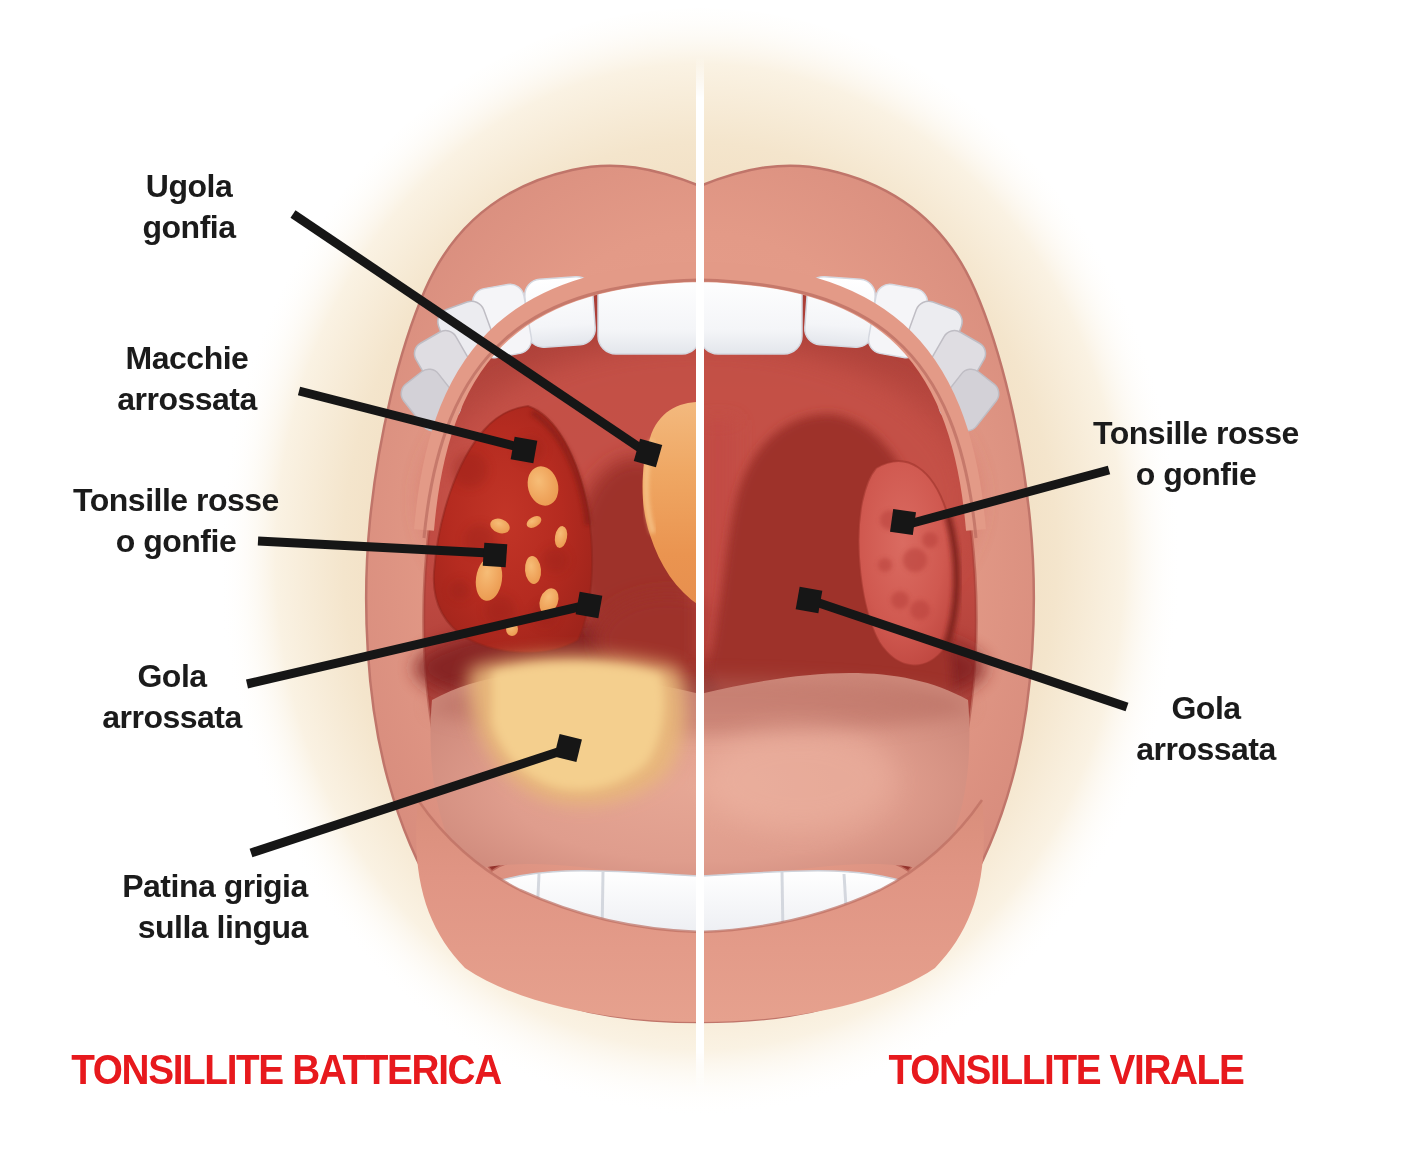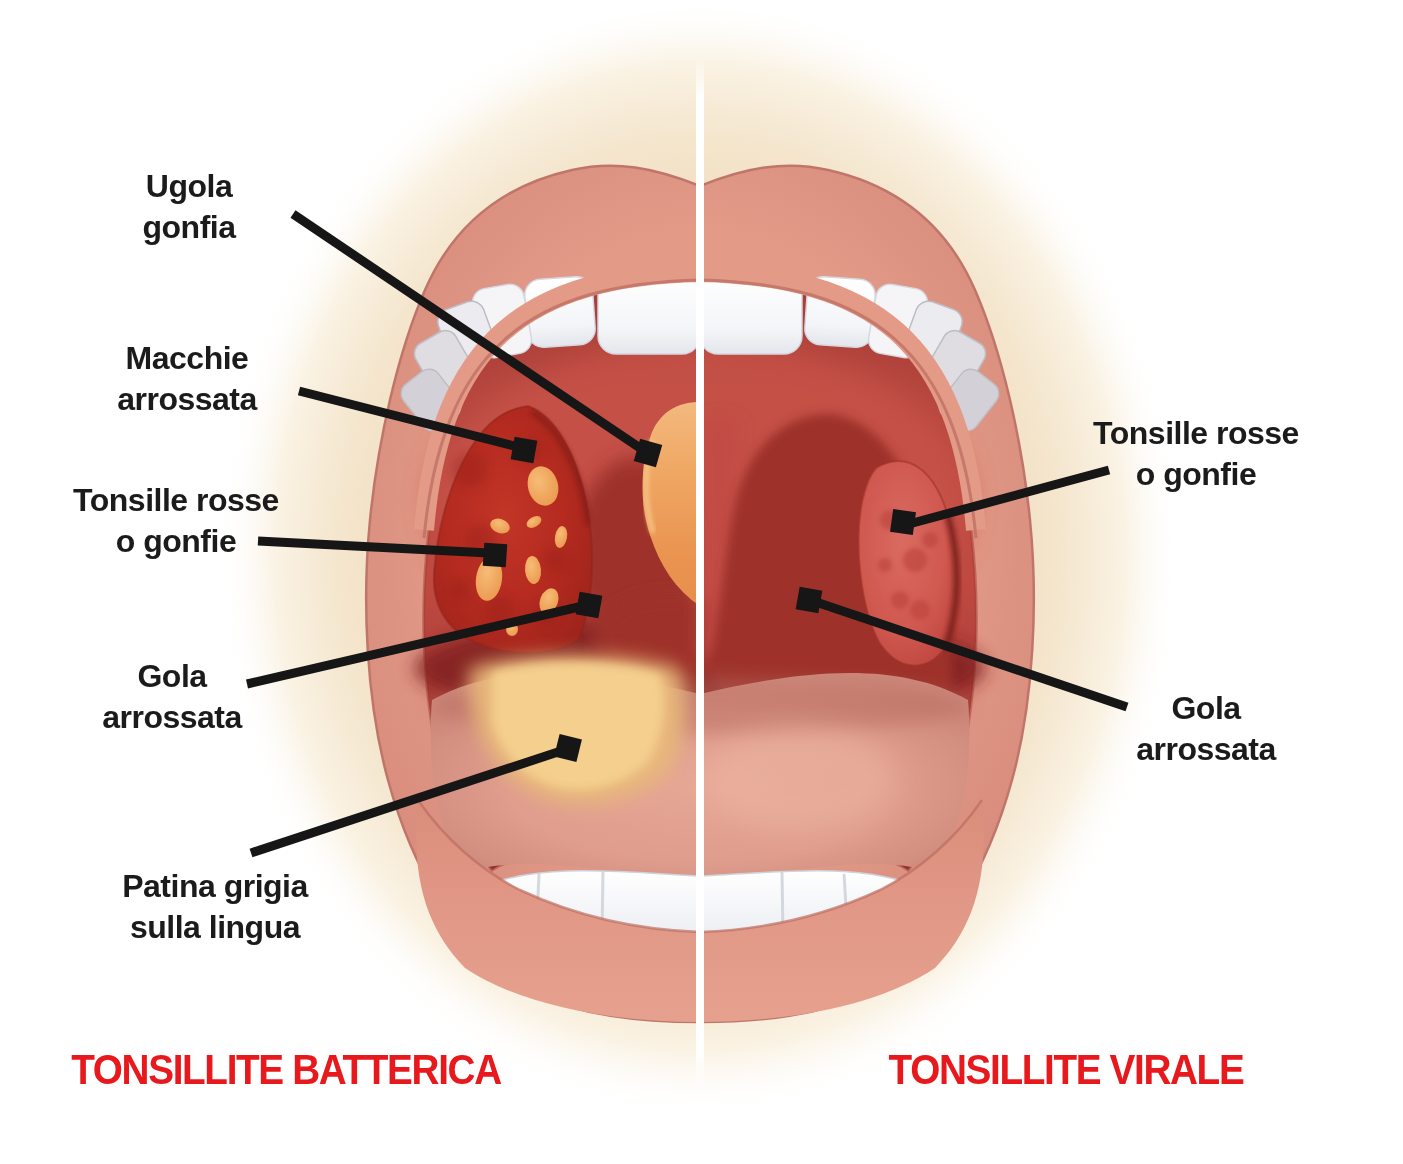--- a/index.html
+++ b/index.html
@@ -16,21 +16,21 @@
   }
   .title{
     position:absolute;transform:translateX(-50%) scaleX(.9);transform-origin:center;
     font-weight:bold;font-size:43px;line-height:46px;letter-spacing:-1.5px;
     color:#e7191d;white-space:nowrap;
   }
   #lbl-ugola{left:189px;top:166px;}
   #lbl-macchie{left:187px;top:338px;}
   #lbl-tonsille-l{left:176px;top:480px;}
   #lbl-gola-l{left:172px;top:656px;}
-  #lbl-patina{left:215px;top:866px;}
+  #lbl-patina{left:215px;top:866px;text-align:right;}
   #lbl-tonsille-r{left:1196px;top:413px;}
   #lbl-gola-r{left:1206px;top:688px;}
   #title-l{left:286px;top:1046px;}
   #title-r{left:1066px;top:1046px;}
 </style>
 </head>
 <body>
 
 <div id="stage">
 

